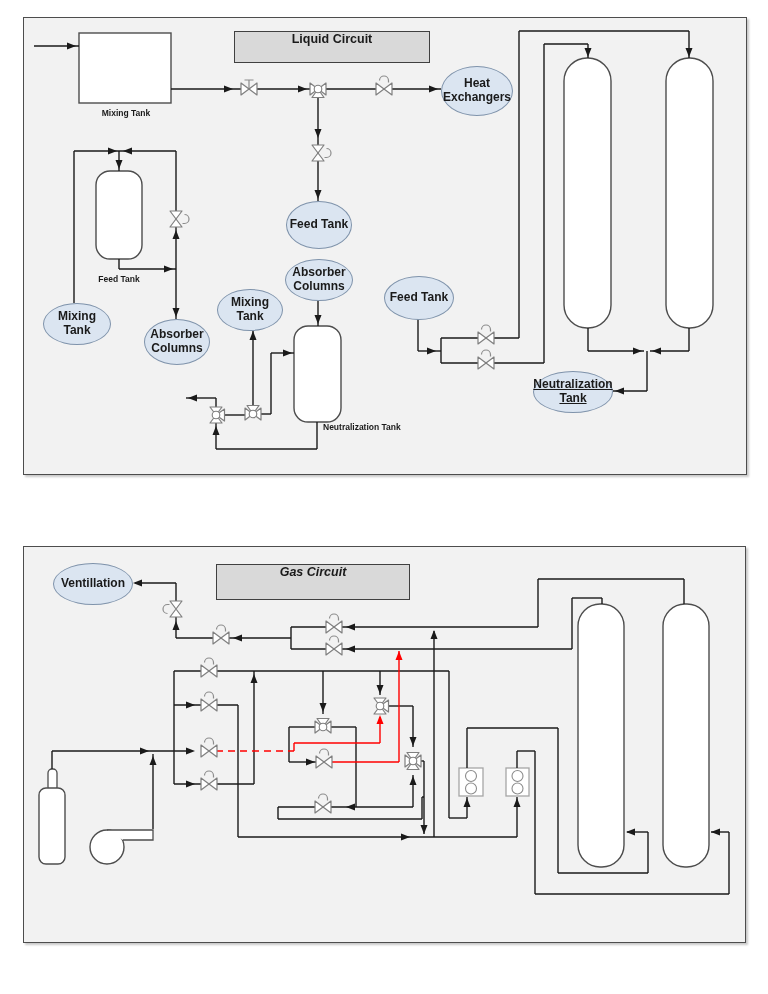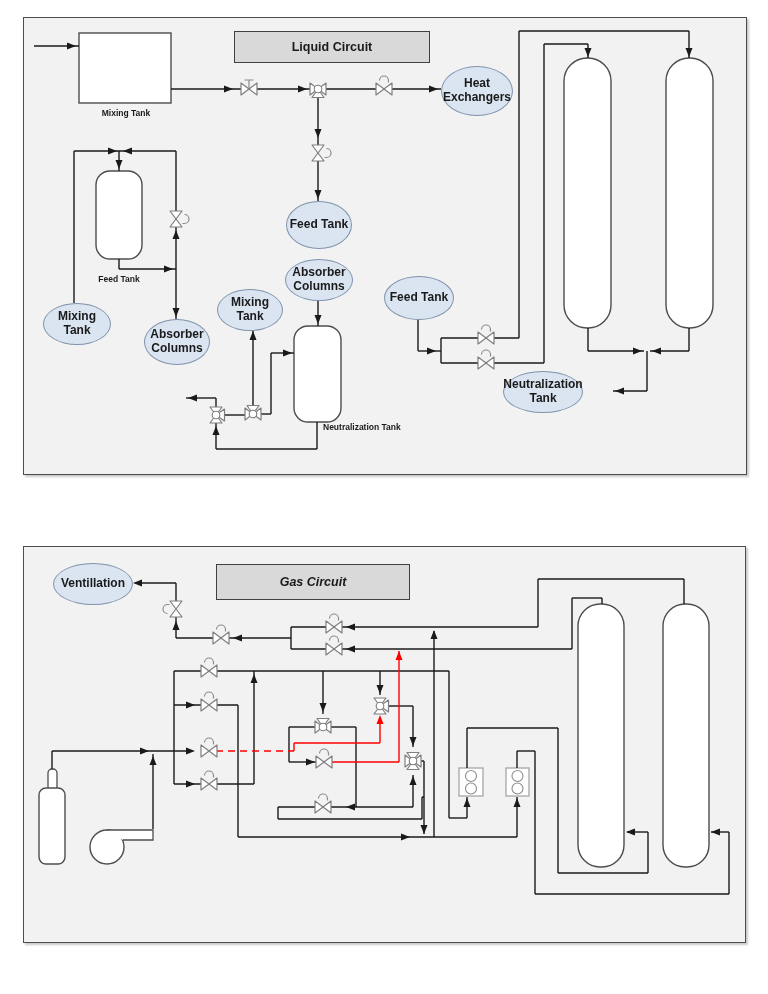--- a/index.html
+++ b/index.html
@@ -2,21 +2,21 @@
 <html><head>
 <meta charset="utf-8">
 <style>
   html,body{margin:0;padding:0;background:#ffffff;}
   #page{position:relative;width:768px;height:994px;background:#ffffff;
         font-family:"Liberation Sans",sans-serif;overflow:hidden;}
   .panel{position:absolute;background:#f2f2f2;border:1.6px solid #4d4d4d;
          box-shadow:2px 2px 2px #c9c9c9;overflow:hidden;}
   .panel svg{position:absolute;left:0;top:0;}
   .titlebox{position:absolute;background:#d9d9d9;border:1.4px solid #404040;
-            display:flex;align-items:center;justify-content:center;
+            display:flex;align-items:flex-start;justify-content:center;
             font-weight:bold;font-size:12.5px;color:#1a1a1a;z-index:5;}
   .bubble{position:absolute;background:#dbe5f1;border:1px solid #7f93ab;
           border-radius:50%;display:flex;align-items:center;justify-content:center;
           text-align:center;font-weight:bold;font-size:12px;color:#1a1a1a;
           white-space:pre-line;line-height:1.15;z-index:4;}
   .eqlabel{position:absolute;font-weight:bold;font-size:8.5px;color:#1a1a1a;
            text-align:center;z-index:4;white-space:nowrap;}
   .eqlabel.left{text-align:left;}
 </style>
 </head>
@@ -135,21 +135,21 @@
     <div class="bubble" style="left:262px;top:183px;width:64px;height:46px;"><span>Feed Tank</span></div>
     <div class="bubble" style="left:19px;top:285px;width:66px;height:40px;"><span>Mixing
 Tank</span></div>
     <div class="bubble" style="left:120px;top:301px;width:64px;height:44px;"><span>Absorber
 Columns</span></div>
     <div class="bubble" style="left:193px;top:271px;width:64px;height:40px;"><span>Mixing
 Tank</span></div>
     <div class="bubble" style="left:261px;top:241px;width:66px;height:40px;"><span>Absorber
 Columns</span></div>
     <div class="bubble" style="left:360px;top:258px;width:68px;height:42px;"><span>Feed Tank</span></div>
-    <div class="bubble" style="left:479px;top:353px;width:78px;height:40px;"><span>Neutralization
+    <div class="bubble" style="left:509px;top:353px;width:78px;height:40px;text-decoration:underline;"><span>Neutralization
 Tank</span></div>
 
     <div class="eqlabel" style="left:57px;top:90px;width:90px;"><span>Mixing Tank</span></div>
     <div class="eqlabel" style="left:50px;top:256px;width:90px;"><span>Feed Tank</span></div>
     <div class="eqlabel left" style="left:299px;top:404px;width:120px;"><span>Neutralization Tank</span></div>
   </div>
 
   <div class="panel" id="panel-gas" style="left:23px;top:546px;width:721px;height:395px;">
     <svg id="svg-gas" width="721" height="395" viewBox="0 0 721 395">
       <g>

